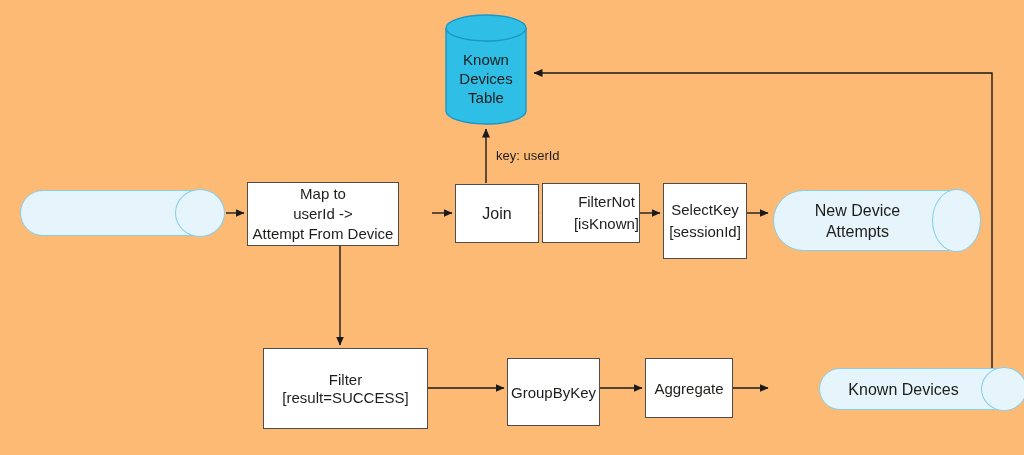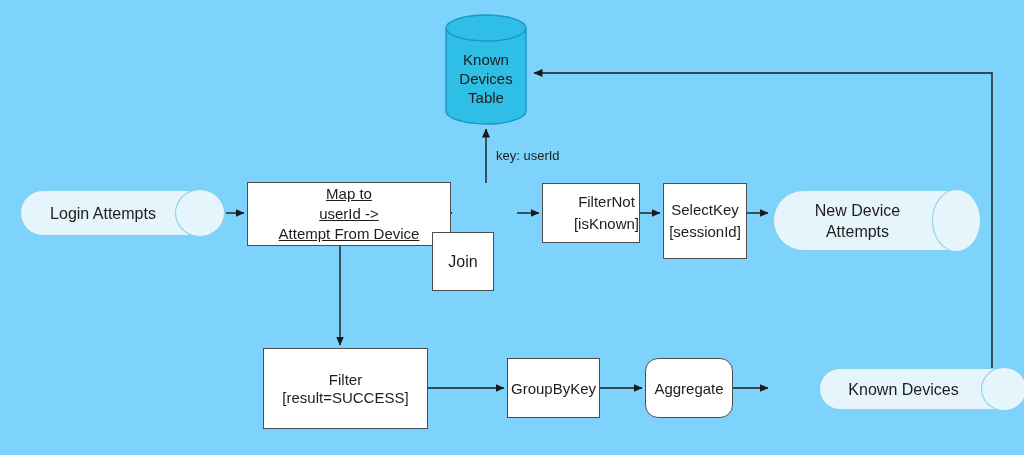--- a/index.html
+++ b/index.html
@@ -1,20 +1,20 @@
 <!DOCTYPE html>
 <html style="--cylinder-fill: #2fbfe6; --cylinder-stroke: #1a96c8; --pill-fill: #e6f4fb; --pill-stroke: #85cfea; --box-stroke: #4d4d4d; --line: #1a1a1a; --text: #1d1d1b;"><head>
 <meta charset="utf-8">
 <style>
   html, body { margin: 0; padding: 0; background: #ffffff; }
   .canvas {
     position: relative;
     width: 1024px;
     height: 455px;
-    background: #7dd3fc;
+    background: #fdba74;
     overflow: hidden;
     font-family: "Liberation Sans", sans-serif;
     color: var(--text, #1d1d1b);
   }
   .edges-layer {
     position: absolute;
     left: 0; top: 0;
     width: 1024px; height: 455px;
     pointer-events: none;
   }
@@ -52,29 +52,29 @@
     position: absolute;
     right: -2px; top: -2px; bottom: -2px;
     border-radius: 50%;
     background: var(--pill-fill, #e6f4fb);
     border: 1.4px solid var(--pill-stroke, #85cfea);
     box-sizing: border-box;
   }
   
   .n-login       { left: 20px;  top: 190px; width: 204px; height: 46px; }
   .n-login .pill-cap { width: 50px; }
-  .n-map         { left: 247px; top: 182px; width: 204px; height: 64px; line-height: 20px; text-decoration: underline; }
-  .n-join        { left: 432px; top: 184px; width: 62px;  height: 59px; font-size: 16px; margin-top: 48px; }
+  .n-map         { left: 247px; top: 182px; width: 152px; height: 64px; line-height: 20px; }
+  .n-join        { left: 455px; top: 184px; width: 84px;  height: 59px; font-size: 16px; }
   .n-filternot   { left: 542px; top: 183px; width: 98px;  height: 60px; line-height: 22px; justify-content: flex-end; }
   .n-selectkey   { left: 663px; top: 183px; width: 84px;  height: 76px; line-height: 22px; }
   .n-newdevice   { left: 773px; top: 190px; width: 207px; height: 61px; }
   .n-newdevice .pill-cap { width: 49px; }
   .n-filter      { left: 263px; top: 348px; width: 165px; height: 81px; line-height: 18px; }
-  .n-groupby     { left: 507px; top: 358px; width: 93px;  height: 60px; }
-  .n-aggregate   { left: 645px; top: 358px; width: 88px;  height: 60px; border-radius: 13px; }
+  .n-groupby     { left: 507px; top: 358px; width: 93px;  height: 68px; }
+  .n-aggregate   { left: 645px; top: 358px; width: 88px;  height: 60px; }
   .n-known       { left: 819px; top: 368px; width: 207px; height: 42px; }
   .n-known .pill-cap { width: 46px; }
 
   .n-cylinder {
     left: 446px; top: 15px; width: 80px; height: 110px;
     font-size: 15px; line-height: 19px; padding-top: 16px;
   }
   .cyl-shape {
     position: absolute;
     left: -2px; top: -2px;
@@ -119,21 +119,20 @@
       <path class="cyl-fill" d="M2,15 L2,98 A40,13 0 0 0 82,98 L82,15"></path>
       <ellipse class="cyl-fill" cx="42" cy="15" rx="40" ry="13"></ellipse>
     </svg>
     <span class="cyl-label">Known
 Devices
 Table</span>
   </div>
 
   <div class="node pill n-login">
     <span class="pill-cap"></span>
-    <span>Login Attempts</span>
   </div>
 
   <div class="node box n-map">
     <span>Map to
 userId -&gt;
 Attempt From Device</span>
   </div>
 
   <div class="node box n-join">
     <span>Join</span>

